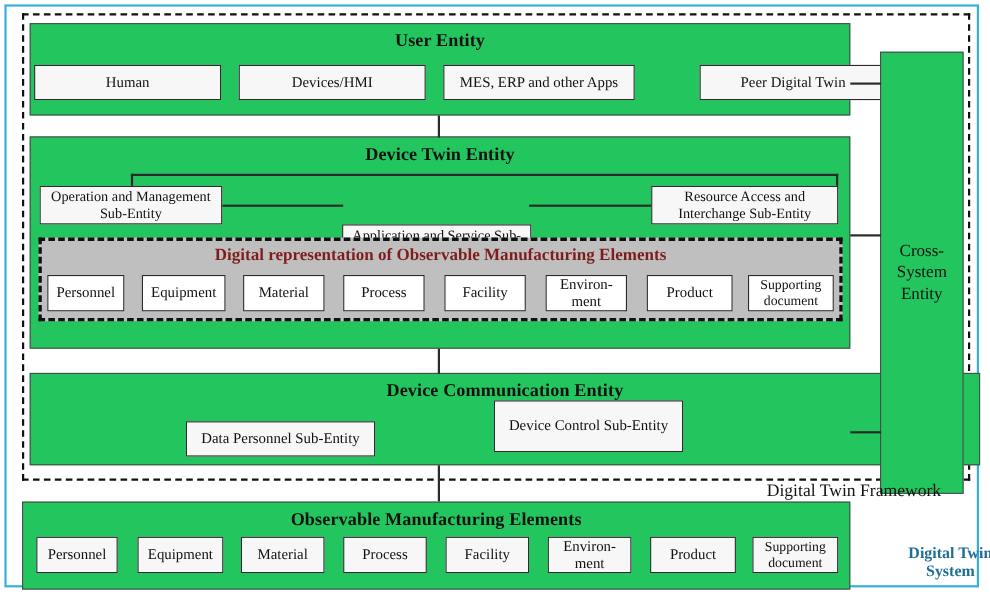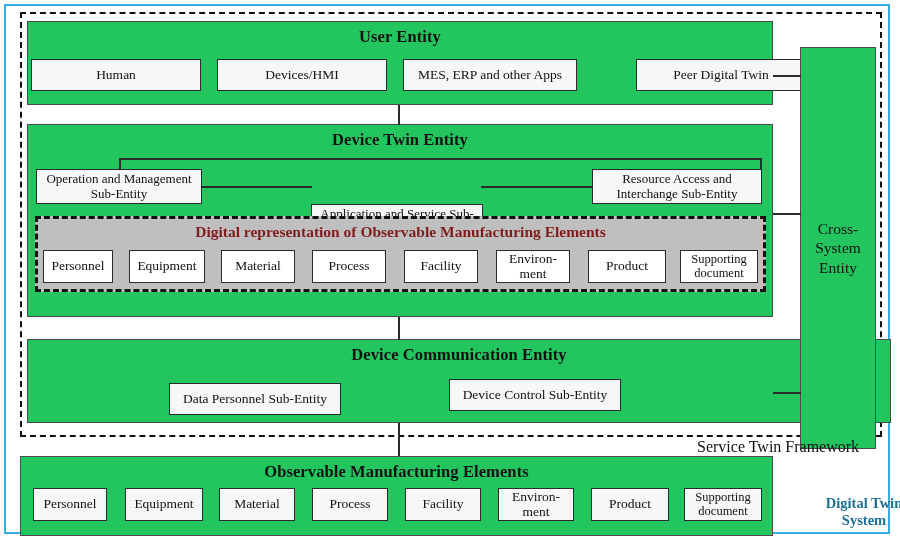--- a/index.html
+++ b/index.html
@@ -182,37 +182,37 @@
   <div class="box white" style="left:680px;top:250px;width:78px;height:33px;font-size:12.5px;">
       <span>Supporting document</span>
     </div>
 
   <div class="panel" style="left:27px;top:339px;width:864px;height:84px;">
     <div class="panel-title">Device Communication Entity</div>
   </div>
   <div class="box" style="left:169px;top:383px;width:172px;height:32px;">
       <span>Data Personnel Sub-Entity</span>
     </div>
-  <div class="box" style="left:449px;top:379px;width:172px;height:32px;">
+  <div class="box" style="left:449px;top:364px;width:172px;height:47px;">
       <span>Device Control Sub-Entity</span>
     </div>
 
   <div class="panel" style="left:800px;top:21px;width:76px;height:402px;margin-top:26px;">
     <div class="cross-label">Cross- System Entity</div>
   </div>
 
   <div class="ln h" style="left:773px;top:75px;width:28px;"></div>
   <div class="ln h" style="left:773px;top:213px;width:28px;"></div>
   <div class="ln h" style="left:773px;top:392px;width:28px;"></div>
 
   <div class="ln v" style="left:398px;top:105px;height:20px;"></div>
   <div class="ln v" style="left:398px;top:317px;height:23px;"></div>
   <div class="ln v" style="left:398px;top:423px;height:33px;"></div>
 
-  <div class="caption" style="left:697px;top:438px;">Service Twin Framework</div>
+  <div class="caption" style="left:697px;top:438px;">Digital Twin Framework</div>
 
   <div class="panel" style="left:20px;top:456px;width:753px;height:80px;">
     <div class="panel-title">Observable Manufacturing Elements</div>
   </div>
   <div class="box" style="left:33px;top:488px;width:74px;height:33px;">
       <span>Personnel</span>
     </div>
   <div class="box" style="left:125px;top:488px;width:78px;height:33px;">
       <span>Equipment</span>
     </div>

